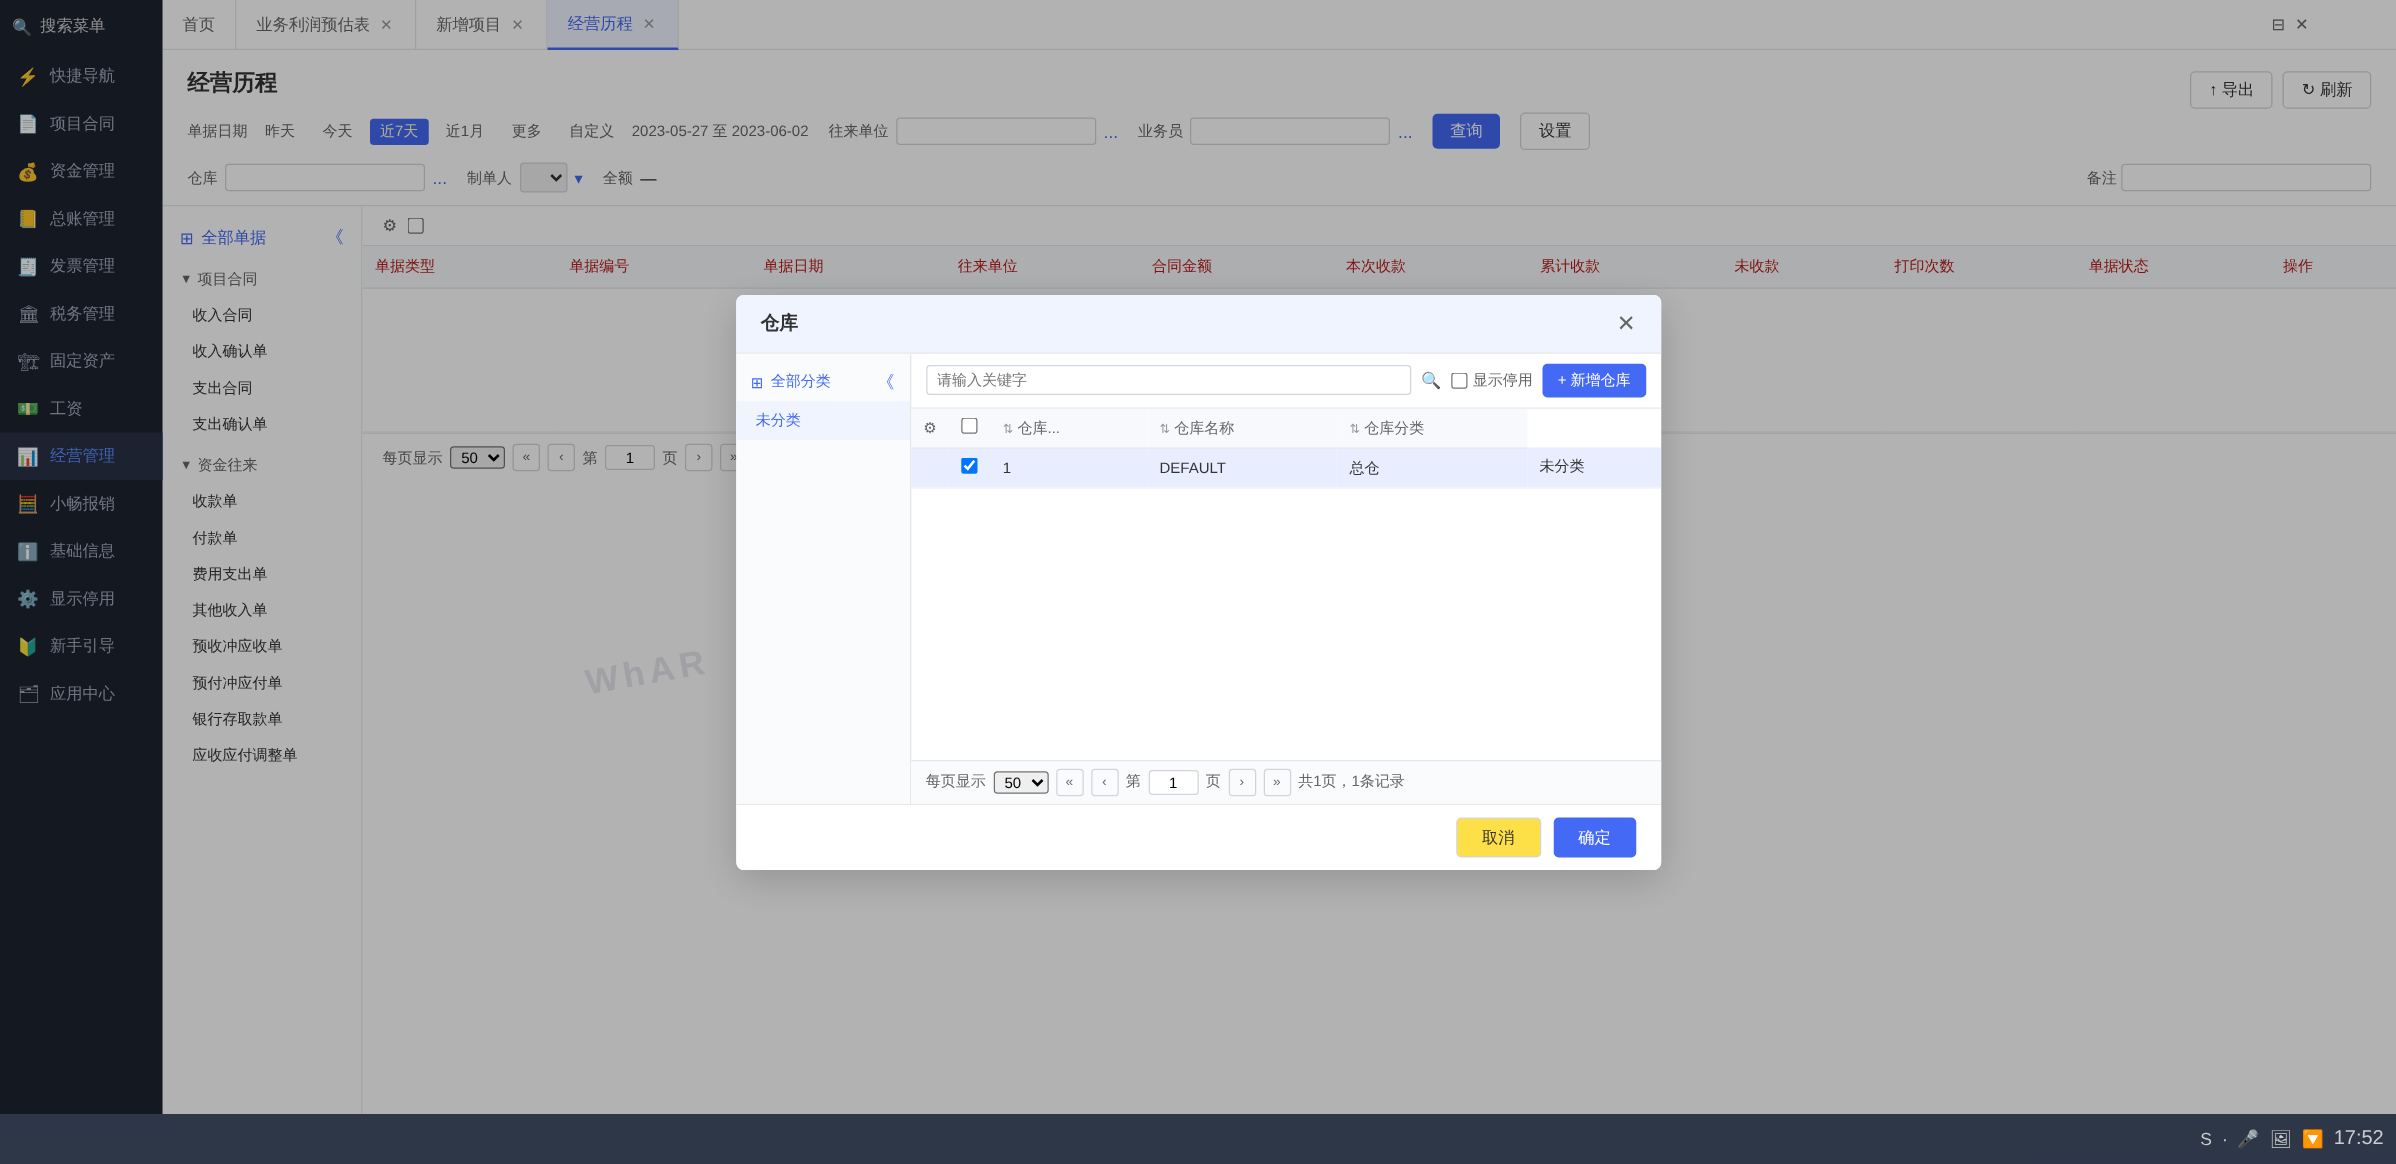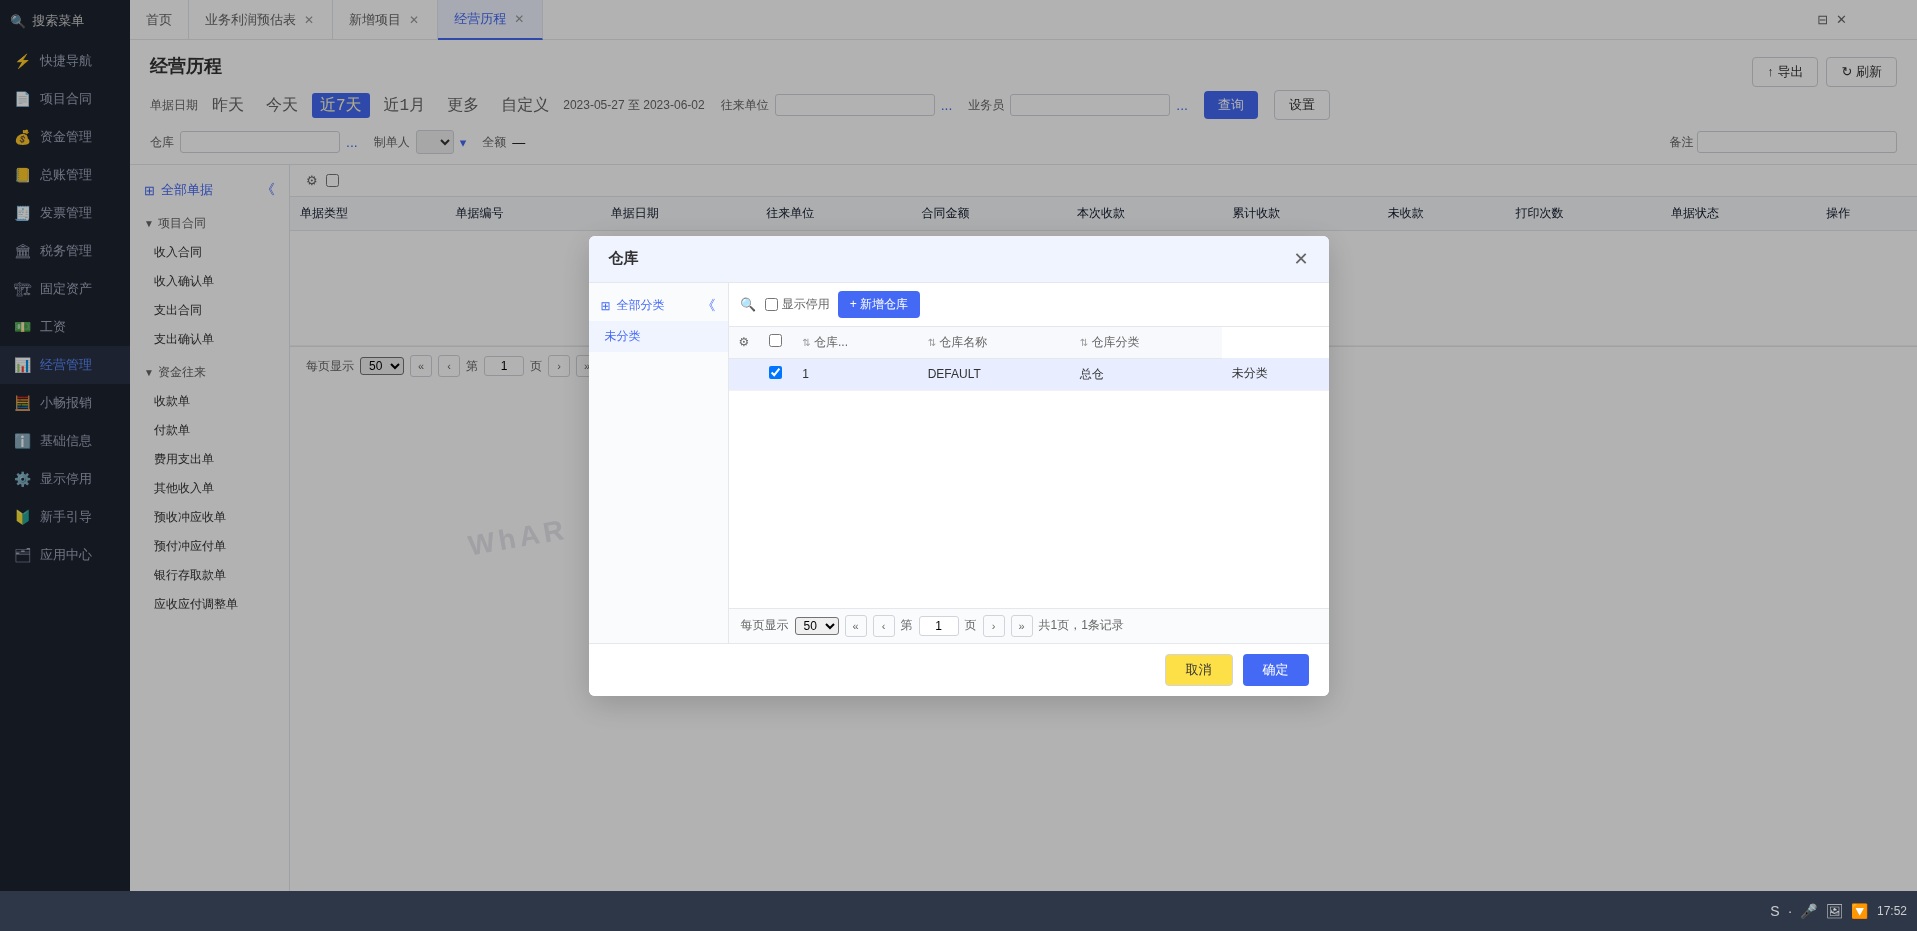--- a/index.html
+++ b/index.html
@@ -59,22 +59,22 @@
       background: #fff; padding: 14px 20px 0 20px; border-bottom: 1px solid #e5e7eb;
     }
     .page-title { font-size: 18px; font-weight: 600; color: #333; margin-bottom: 12px; }
     .filter-row {
       display: flex; align-items: center; gap: 16px; flex-wrap: wrap;
       padding-bottom: 10px;
     }
     .filter-group { display: flex; align-items: center; gap: 6px; }
     .filter-label { color: #666; font-size: 12px; }
     .date-btn {
-      padding: 2px 8px; border-radius: 3px; font-size: 16px; cursor: pointer;
-      border: none; background: transparent; color: #666; font-family: Liberation Mono, monospace;
+      padding: 2px 8px; border-radius: 3px; font-size: 12px; cursor: pointer;
+      border: none; background: transparent; color: #666;
     }
     .date-btn.active {
       background: #4469f5; color: #fef9c3; border-radius: 3px;
     }
     .date-range { font-size: 12px; color: #666; }
     .filter-input {
       border: 1px solid #d1d5db; border-radius: 3px; padding: 3px 8px;
       font-size: 12px; color: #333; width: 160px;
     }
     .filter-dots { color: #4469f5; cursor: pointer; font-size: 14px; }
@@ -126,21 +126,21 @@
     .table-toolbar {
       padding: 8px 16px; display: flex; align-items: center; gap: 8px;
       border-bottom: 1px solid #e5e7eb;
     }
     .table-toolbar-icon { color: #666; cursor: pointer; }
     .data-table {
       width: 100%; border-collapse: collapse; font-size: 12px;
     }
     .data-table th {
       background: #f8f9fc; border-bottom: 1px solid #e5e7eb;
-      padding: 8px 10px; text-align: left; color: #0f172a; font-weight: normal;
+      padding: 8px 10px; text-align: left; color: #b91c1c; font-weight: normal;
       white-space: nowrap;
     }
     .data-table td {
       border-bottom: 1px solid #f0f2f5; padding: 8px 10px; color: #333;
     }
     .empty-tip {
       padding: 40px; text-align: center; color: #aaa; font-size: 13px;
     }
 
     
@@ -254,21 +254,21 @@
     .checkbox-cell { width: 28px; }
     .gear-cell { width: 28px; text-align: center; }
 
     
     .taskbar {
       position: fixed; bottom: 0; left: 0; right: 0; height: 40px;
       background: #2d3748; display: flex; align-items: center;
       justify-content: flex-end; padding: 0 10px; gap: 8px; z-index: 200;
     }
     .taskbar-icon { color: #ccc; font-size: 14px; cursor: pointer; }
-    .taskbar-time { color: #ccc; font-size: 12px; }
+    .taskbar-time { color: #ccc; font-size: 16px; }
 
     .watermark-area {
       position: absolute; left: 178px; top: 325px;
       font-size: 28px; font-weight: bold; color: rgba(180,180,200,0.35);
       transform: rotate(-10deg); pointer-events: none; z-index: 5;
       letter-spacing: 4px;
     }
   </style>
 </head>
 <body>
@@ -521,20 +521,21 @@
           <span class="dialog-collapse-btn">《</span>
         </div>
         <div class="dialog-left-item active">
           <span>未分类</span>
         </div>
       </div>
 
       <div class="dialog-right">
 
         <div class="dialog-right-toolbar">
+          <input class="dialog-search" placeholder="请输入关键字" style="">
           <span class="dialog-search-icon">🔍</span>
           <label class="show-disabled-wrap">
             <input type="checkbox" style="">
             <span>显示停用</span>
           </label>
           <button class="dialog-add-btn">+ 新增仓库</button>
         </div>
 
         <div class="dialog-table-wrap">
           <table class="dialog-table">

